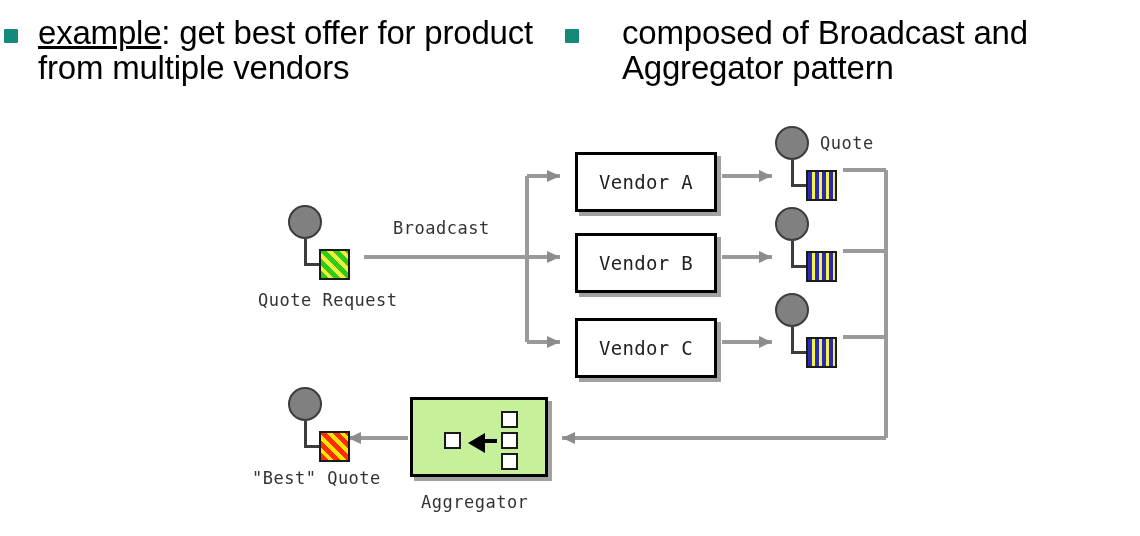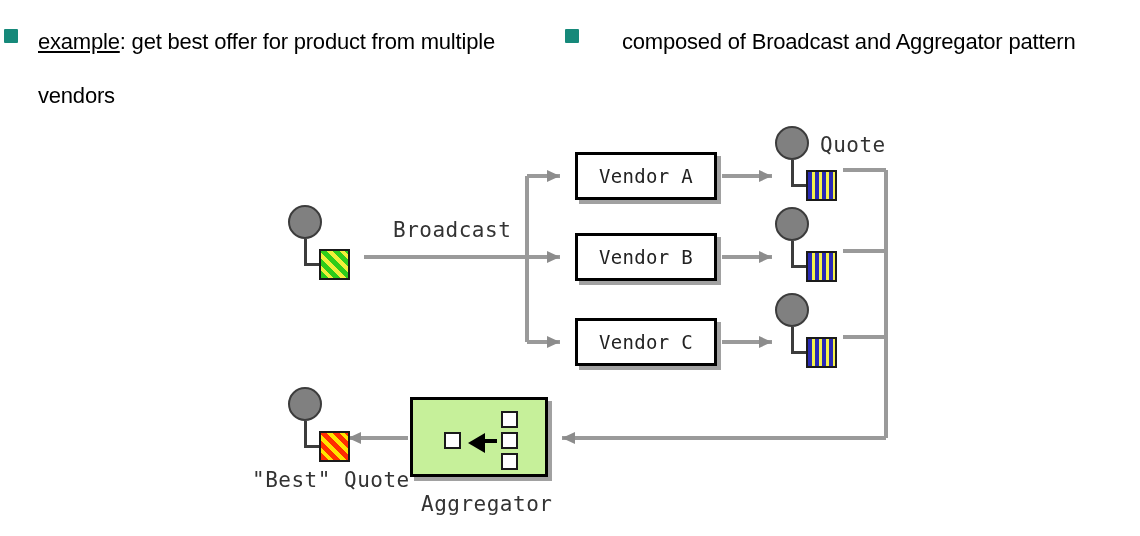--- a/index.html
+++ b/index.html
@@ -12,36 +12,36 @@
   }
 
   
   .bullets{position:absolute;left:0;top:0;width:1140px;height:110px;}
   .bullet{position:absolute;display:flex;align-items:flex-start;}
   .bullet-sq{
     width:14px;height:14px;background:#16897a;
     margin-top:14px;margin-right:20px;flex:none;border-radius:1px;
   }
   .bullet-text{
-    font-size:22px;line-height:54px;color:#000;
+    font-size:33px;line-height:35px;color:#000;
     font-family:"Liberation Sans", sans-serif;
     letter-spacing:-0.2px;
   }
   .bullet-text .u{text-decoration:underline;}
   #bullet-left{left:4px;top:15px;width:540px;}
   #bullet-right{left:565px;top:15px;width:560px;gap:23px;}
 
   
   .diagram{position:absolute;left:0;top:110px;width:1140px;height:426px;}
   .diagram svg{position:absolute;left:0;top:0;}
 
   .dlabel{
     position:absolute;
     font-family:"DejaVu Sans Mono","Liberation Mono",monospace;
-    font-size:21px;color:#333;white-space:nowrap;
+    font-size:17px;color:#333;white-space:nowrap;
     letter-spacing:0.5px;
   }
 
   
   .msg{position:absolute;width:62px;height:72px;}
   .msg .ball{
     position:absolute;left:0;top:0;width:34px;height:34px;border-radius:50%;
     background:#808080;border:2px solid #3c3c3c;box-sizing:border-box;
   }
   .msg .stem-v{position:absolute;left:16px;top:34px;width:3px;height:27px;background:#3c3c3c;}
@@ -64,21 +64,21 @@
   }
   .sq-bluestripe{
     background:
       repeating-linear-gradient(90deg,
         #2a2ab5 0px,#2a2ab5 4px,
         #f5f24a 4px,#f5f24a 7px);
   }
 
   
   .vbox{
-    position:absolute;width:142px;height:48px;
+    position:absolute;width:142px;height:60px;
     background:#ffffff;border:3px solid #000;box-sizing:border-box;
     box-shadow:4px 4px 0 rgba(130,130,130,0.75);
     display:flex;align-items:center;justify-content:center;
   }
   .vbox span{
     font-family:"DejaVu Sans Mono","Liberation Mono",monospace;
     font-size:19px;color:#222;letter-spacing:0.3px;
   }
 
   
@@ -159,20 +159,21 @@
       <line x1="408" y1="328" x2="348" y2="328" marker-end="url(#ahl)"></line>
     </g>
   </svg>
 
   <div class="msg" style="left:288px;top:95px;">
     <div class="ball"></div>
     <div class="stem-v"></div>
     <div class="stem-h"></div>
     <div class="sq sq-greenstripe"></div>
   </div>
+  <div class="dlabel" style="left:258px;top:180px;">Quote Request</div>
 
   <div class="dlabel" style="left:393px;top:108px;">Broadcast</div>
 
   <div class="vbox" style="left:575px;top:42px;">
     <span>Vendor A</span>
   </div>
   <div class="vbox" style="left:575px;top:208px;">
     <span>Vendor C</span>
   </div>
   <div class="vbox" style="left:575px;top:123px;">

